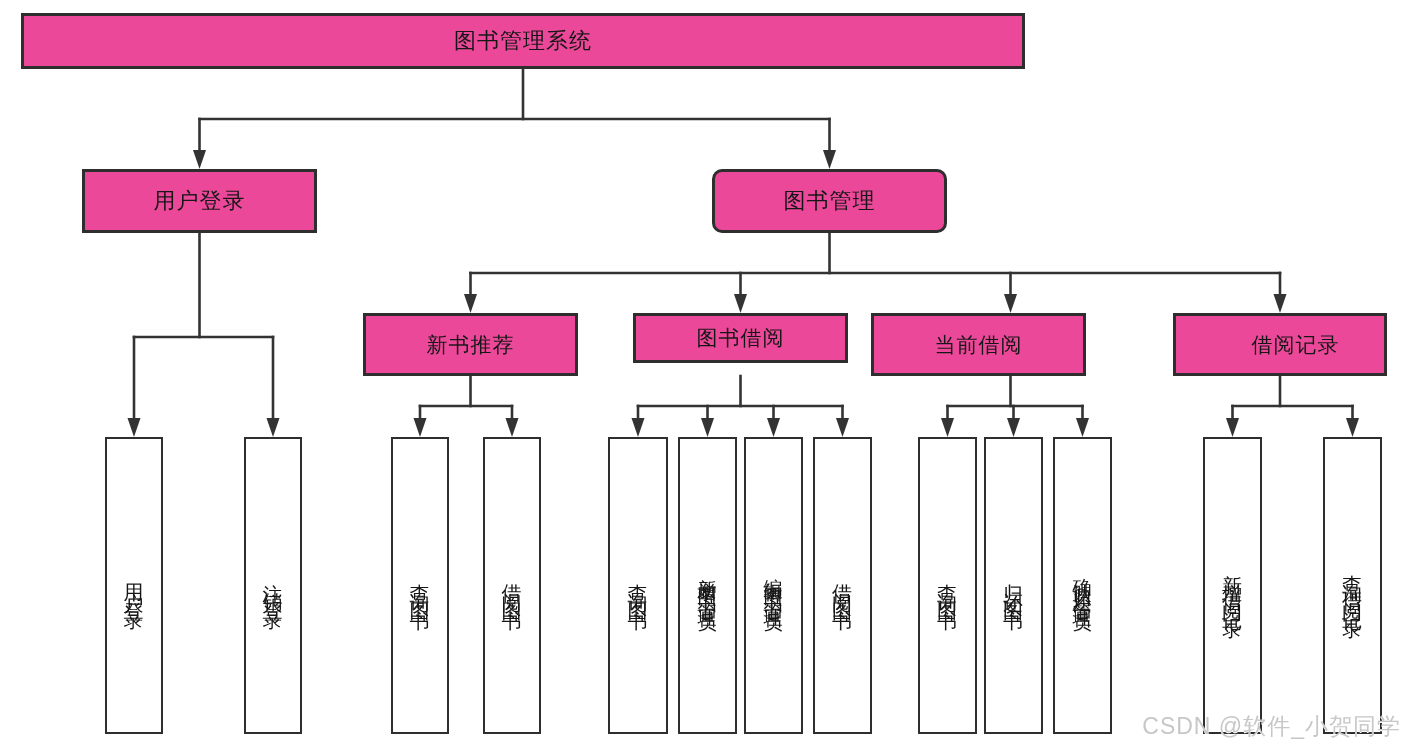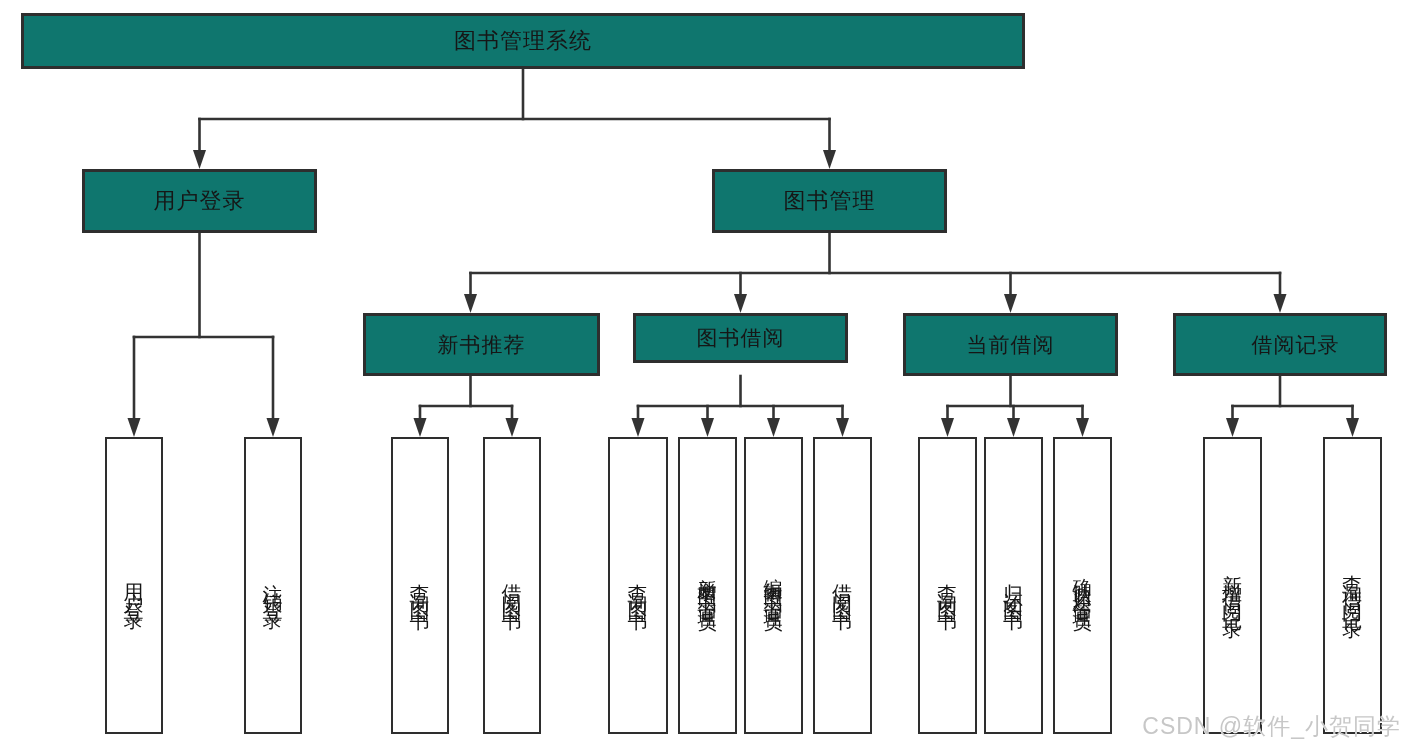--- a/index.html
+++ b/index.html
@@ -8,21 +8,21 @@
     width:1405px;height:747px;
     background:#ffffff;
     font-family:"Liberation Sans","DejaVu Sans",sans-serif;
     overflow:hidden;
   }
   #connectors{position:absolute;left:0;top:0;z-index:0;}
   .hbox{
     position:absolute;
     box-sizing:border-box;
     border:3px solid #2e2e2e;
-    background:#0f766e;
+    background:#ec4899;
     display:flex;align-items:center;justify-content:center;
     color:#161616;
     z-index:1;
   }
   .hbox.root{font-size:22px;letter-spacing:1px;}
   .hbox.lvl2{font-size:22px;letter-spacing:1px;}
   .hbox.lvl3{font-size:21px;letter-spacing:1px;}
   .vbox{
     position:absolute;
     box-sizing:border-box;
@@ -105,25 +105,25 @@
       <line x1="1232.5" y1="406" x2="1352.5" y2="406" stroke="#333333" stroke-width="2.6" stroke-linecap="square"></line>
       <line x1="1232.5" y1="406" x2="1232.5" y2="425" stroke="#333333" stroke-width="2.6" stroke-linecap="square"></line>
       <polygon points="1226,418 1239,418 1232.5,437" fill="#333333"></polygon>
       <line x1="1352.5" y1="406" x2="1352.5" y2="425" stroke="#333333" stroke-width="2.6" stroke-linecap="square"></line>
       <polygon points="1346,418 1359,418 1352.5,437" fill="#333333"></polygon>
     </svg>
 
   <div class="hbox root" style="left:21px;top:13px;width:1004px;height:56px;">图书管理系统</div>
 
   <div class="hbox lvl2" style="left:82px;top:169px;width:235px;height:64px;">用户登录</div>
-  <div class="hbox lvl2" style="left:712px;top:169px;width:235px;height:64px;">图书管理</div>
+  <div class="hbox lvl2" style="left:712px;top:169px;width:235px;height:64px;border-radius:10px;">图书管理</div>
 
-  <div class="hbox lvl3" style="left:363px;top:313px;width:237px;height:63px;">新书推荐</div>
+  <div class="hbox lvl3" style="left:363px;top:313px;width:215px;height:63px;">新书推荐</div>
   <div class="hbox lvl3" style="left:633px;top:313px;width:215px;height:50px;">图书借阅</div>
-  <div class="hbox lvl3" style="left:903px;top:313px;width:215px;height:63px;">当前借阅</div>
+  <div class="hbox lvl3" style="left:871px;top:313px;width:215px;height:63px;">当前借阅</div>
   <div class="hbox lvl3" style="left:1173px;top:313px;width:214px;height:63px;padding-left:31px;">借阅记录</div>
 
   <div class="vbox" style="left:105px;top:437px;width:58px;height:297px;">用户登录</div>
   <div class="vbox" style="left:244px;top:437px;width:58px;height:297px;">注销登录</div>
 
   <div class="vbox" style="left:391px;top:437px;width:58px;height:297px;">查询图书</div>
   <div class="vbox" style="left:483px;top:437px;width:58px;height:297px;">借阅图书</div>
 
   <div class="vbox" style="left:608px;top:437px;width:60px;height:297px;">查询图书</div>
   <div class="vbox long" style="left:678px;top:437px;width:59px;height:297px;">新增图书（管理员）</div>

